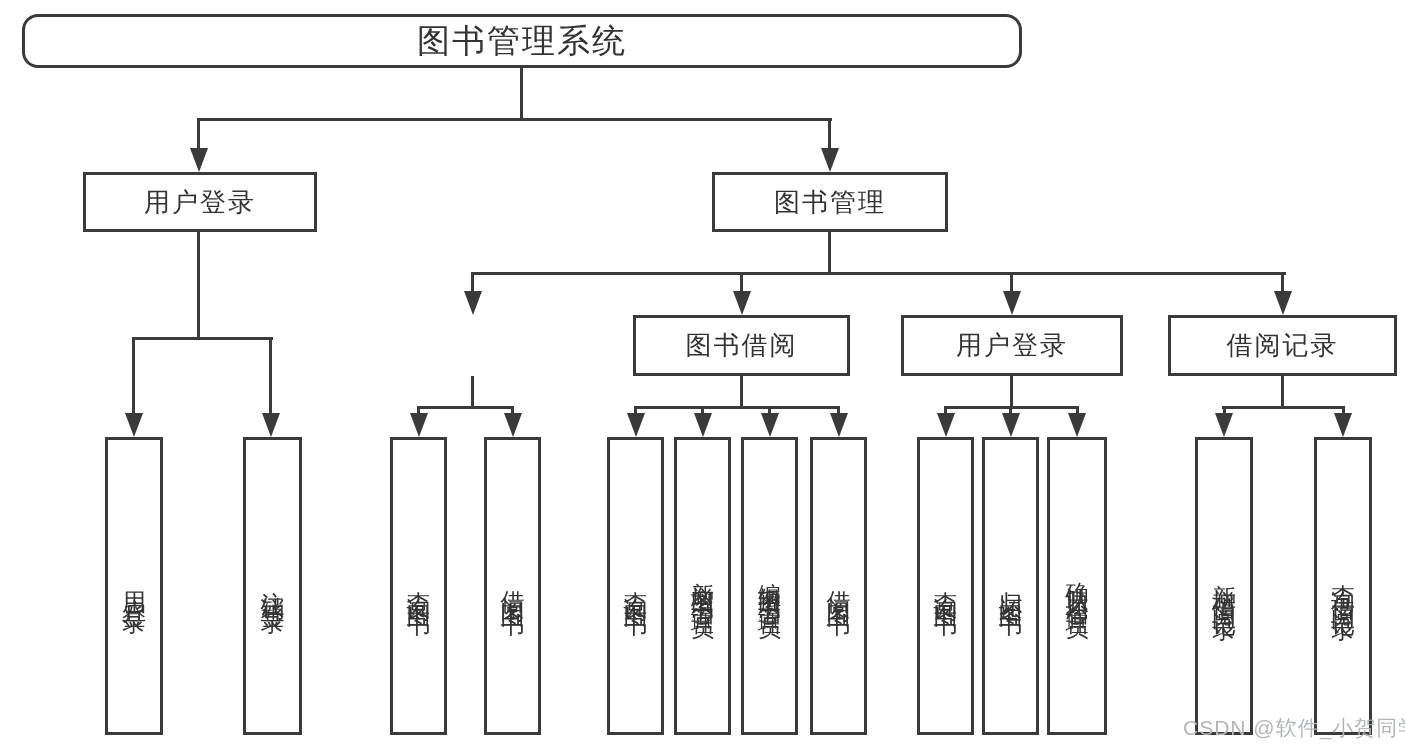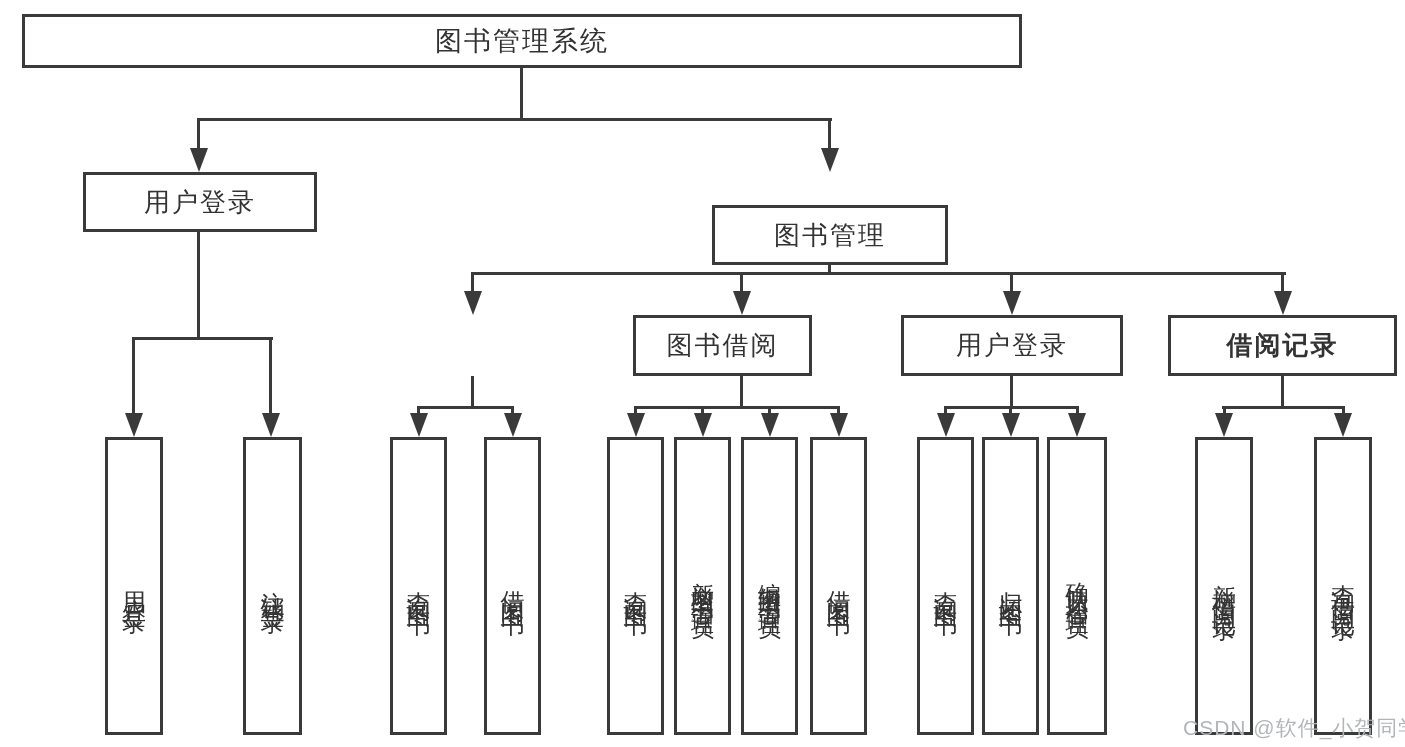--- a/index.html
+++ b/index.html
@@ -11,21 +11,21 @@
   html,body{margin:0;padding:0;background:var(--bg);}
   #stage{
     position:relative;width:1405px;height:747px;background:var(--bg);
     font-family:"Liberation Sans",sans-serif;overflow:hidden;
   }
   .box{
     position:absolute;box-sizing:border-box;border:3px solid var(--line);
     background:var(--bg);display:flex;align-items:center;justify-content:center;
     color:var(--text);font-size:26px;letter-spacing:2px;z-index:2;
   }
-  .box.root{font-size:27px;}
+  .box.root{font-size:33px;border-radius:16px;}
   .vbox{
     position:absolute;box-sizing:border-box;border:3px solid var(--line);
     background:var(--bg);display:flex;align-items:center;justify-content:center;
     color:var(--text);z-index:2;
   }
   .vbox .vtext{
     writing-mode:vertical-rl;text-orientation:mixed;
     font-size:24px;letter-spacing:7px;line-height:1;white-space:nowrap;
   }
   .vbox .vtext.tight{font-size:23px;letter-spacing:5px;}
@@ -52,21 +52,21 @@
   <div class="ln" style="left:520px;top:66px;width:3px;height:54px;"></div>
   <div class="ln" style="left:197px;top:118px;width:635px;height:3px;"></div>
   <div class="ln" style="left:197px;top:118px;width:3px;height:33px;"></div>
   <div class="arrow" style="left:190px;top:148px;"></div>
   <div class="ln" style="left:828px;top:118px;width:3px;height:33px;"></div>
   <div class="arrow" style="left:821px;top:148px;"></div>
 
   <div class="box" style="left:83px;top:172px;width:234px;height:60px;">
     <span>用户登录</span>
   </div>
-  <div class="box" style="left:712px;top:172px;width:236px;height:60px;margin-top:33px;">
+  <div class="box" style="left:712px;top:172px;width:236px;height:60px;">
     <span>图书管理</span>
   </div>
 
   <div class="ln" style="left:197px;top:230px;width:3px;height:109px;"></div>
   <div class="ln" style="left:132px;top:337px;width:141px;height:3px;"></div>
   <div class="ln" style="left:132px;top:337px;width:3px;height:78px;"></div>
   <div class="arrow" style="left:125px;top:413px;"></div>
   <div class="ln" style="left:269px;top:337px;width:3px;height:78px;"></div>
   <div class="arrow" style="left:262px;top:413px;"></div>
 
@@ -74,27 +74,27 @@
   <div class="ln" style="left:471px;top:272px;width:815px;height:3px;"></div>
   <div class="ln" style="left:471px;top:272px;width:3px;height:22px;"></div>
   <div class="arrow" style="left:464px;top:291px;"></div>
   <div class="ln" style="left:740px;top:272px;width:3px;height:22px;"></div>
   <div class="arrow" style="left:733px;top:291px;"></div>
   <div class="ln" style="left:1010px;top:272px;width:3px;height:22px;"></div>
   <div class="arrow" style="left:1003px;top:291px;"></div>
   <div class="ln" style="left:1281px;top:272px;width:3px;height:22px;"></div>
   <div class="arrow" style="left:1274px;top:291px;"></div>
 
-  <div class="box" style="left:633px;top:315px;width:179px;height:61px;">
+  <div class="box" style="left:633px;top:315px;width:217px;height:61px;">
     <span>图书借阅</span>
   </div>
   <div class="box" style="left:901px;top:315px;width:222px;height:61px;">
     <span>用户登录</span>
   </div>
-  <div class="box" style="left:1168px;top:315px;width:229px;height:61px;font-weight:bold;">
+  <div class="box" style="left:1168px;top:315px;width:229px;height:61px;">
     <span>借阅记录</span>
   </div>
 
   <div class="ln" style="left:471px;top:376px;width:3px;height:32px;"></div>
   <div class="ln" style="left:417px;top:406px;width:97px;height:3px;"></div>
   <div class="ln" style="left:417px;top:406px;width:3px;height:10px;"></div>
   <div class="arrow" style="left:410px;top:413px;"></div>
   <div class="ln" style="left:511px;top:406px;width:3px;height:10px;"></div>
   <div class="arrow" style="left:504px;top:413px;"></div>
 

